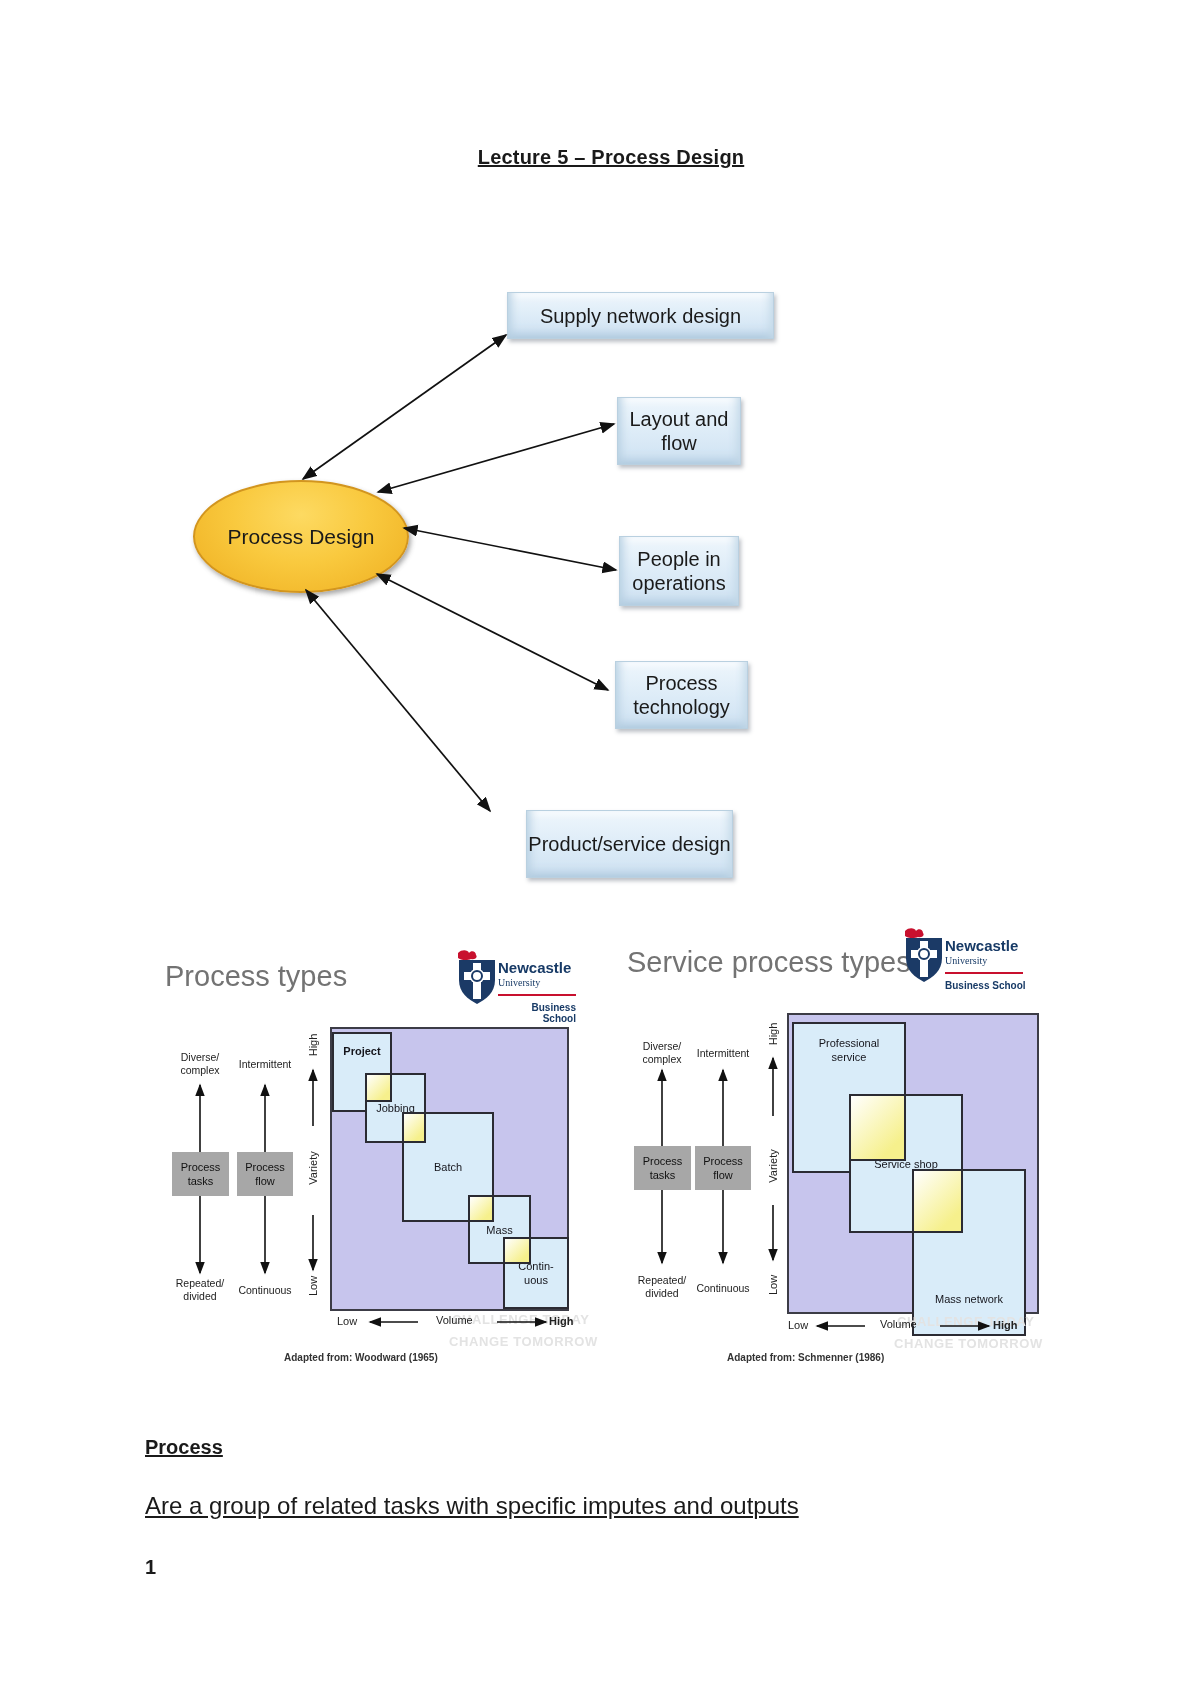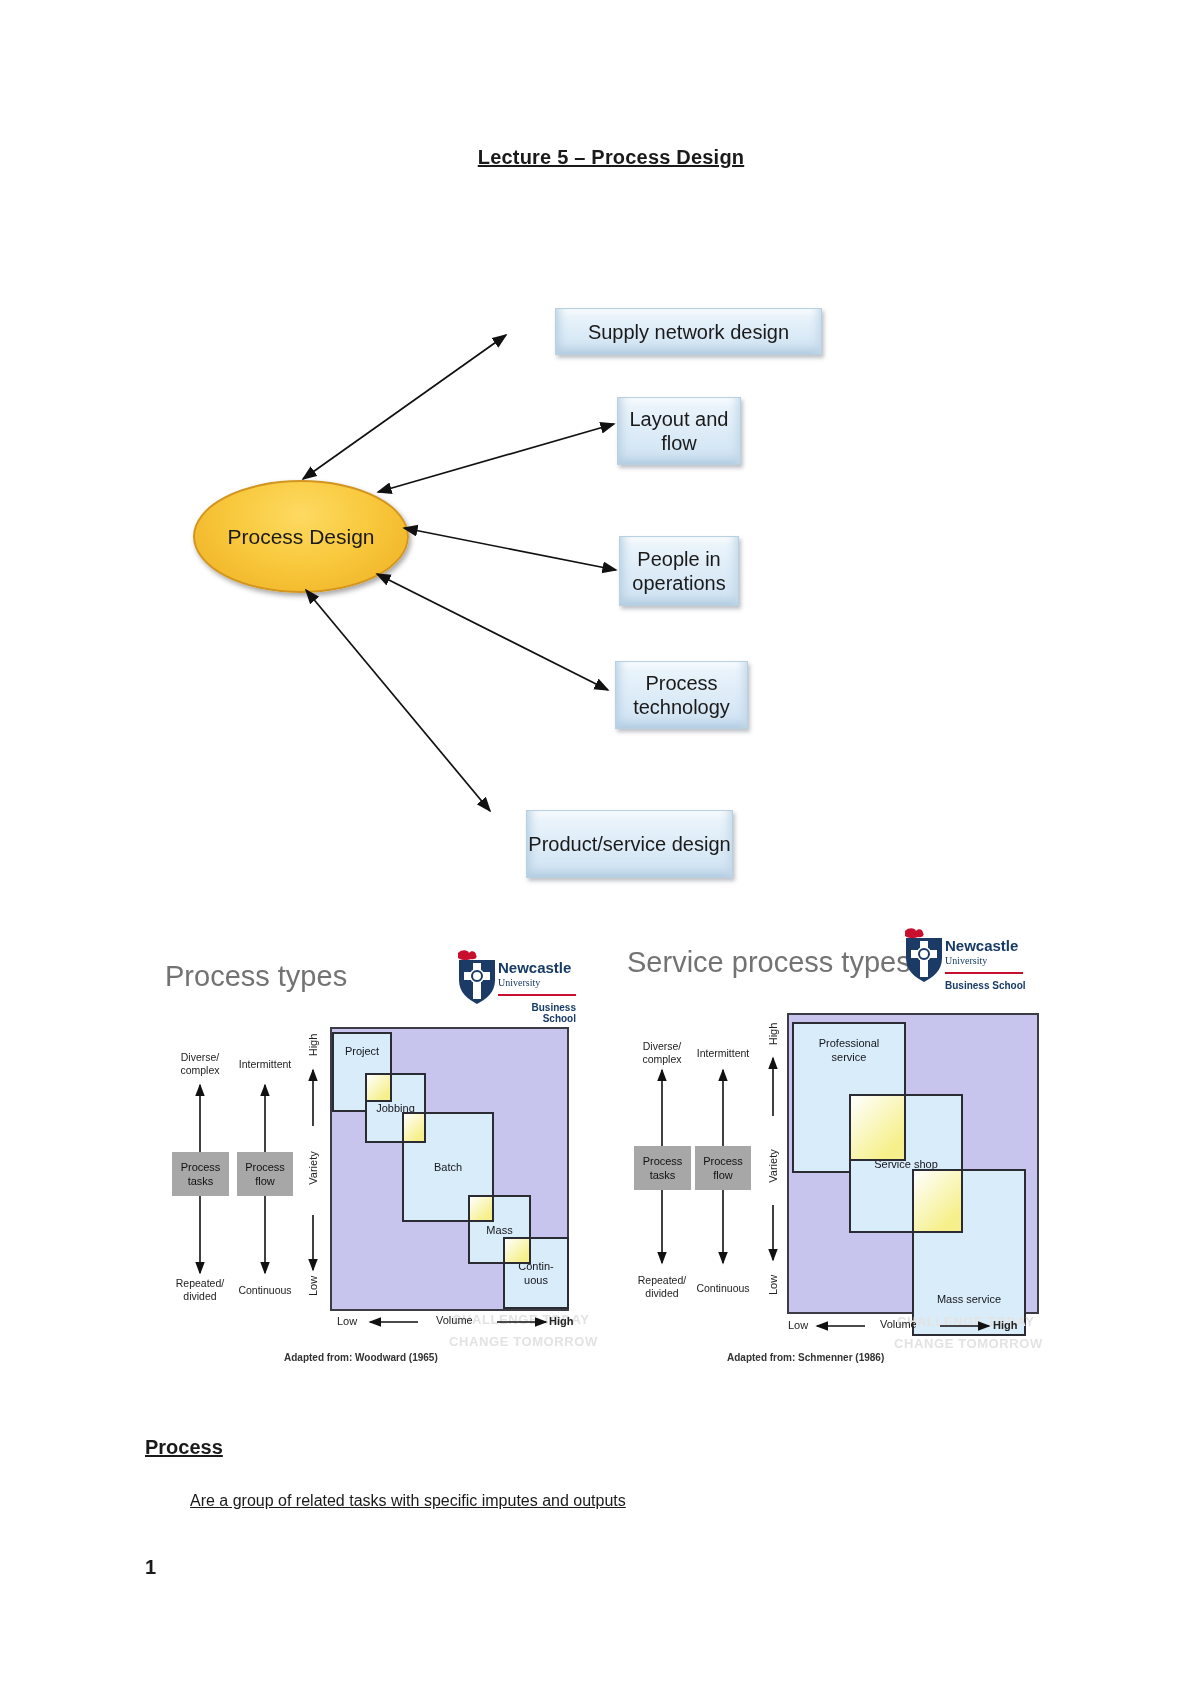--- a/index.html
+++ b/index.html
@@ -4,36 +4,36 @@
 <style>
   html,body{margin:0;padding:0;background:#fff;}
   .page{position:relative;width:1200px;height:1698px;background:#fff;overflow:hidden;
         font-family:"Liberation Sans",sans-serif;color:#1a1a1a;}
   .abs{position:absolute;}
 
   
   .doc-title{left:0;right:0;top:146px;text-align:center;font-size:20px;font-weight:bold;
              text-decoration:underline;letter-spacing:.2px;padding-left:22px;}
   .doc-heading{left:145px;top:1436px;font-size:20px;font-weight:bold;text-decoration:underline;}
-  .doc-body{left:145px;top:1492px;font-size:16px;text-decoration:underline;margin-left:45px;}
+  .doc-body{left:145px;top:1492px;font-size:24px;text-decoration:underline;}
   .doc-pagenum{left:145px;top:1556px;font-size:20px;font-weight:bold;}
 
   
   .ellipse{left:193px;top:480px;width:212px;height:109px;border-radius:50%;
            background:radial-gradient(ellipse at 50% 30%, #fdda62 0%, #f9c93e 45%, #eeae20 100%);
            border:2px solid #d2951f;box-shadow:2px 3px 5px rgba(60,60,60,.45);
            display:flex;align-items:center;justify-content:center;font-size:21px;}
   .dbox{background:linear-gradient(180deg,#eef6fc 0%,#dcebf7 55%,#cfe2f2 100%);
         border:1px solid #b9d0e0;
         box-shadow:inset 10px 0 10px -7px #b7d0e2, inset -10px 0 10px -7px #c3d8e8,
                    inset 0 9px 9px -7px #ffffff, inset 0 -11px 11px -8px #a9c4da,
                    2px 3px 4px rgba(90,100,115,.4);
         display:flex;align-items:center;justify-content:center;text-align:center;
         font-size:20px;line-height:24px;}
-  .dbox-supply{left:507px;top:308px;width:265px;height:45px;margin-left:48px;}
+  .dbox-supply{left:507px;top:292px;width:265px;height:45px;}
   .dbox-layout{left:617px;top:397px;width:122px;height:66px;}
   .dbox-people{left:619px;top:536px;width:118px;height:68px;}
   .dbox-tech{left:615px;top:661px;width:131px;height:66px;}
   .dbox-product{left:526px;top:810px;width:205px;height:66px;}
 
   
   .slide-title{font-size:29px;font-weight:500;color:#737373;white-space:nowrap;}
   .lbl{font-size:10.5px;line-height:13px;color:#222;text-align:center;}
   .vtext{position:absolute;font-size:11px;color:#222;white-space:nowrap;
          transform:translate(-50%,-50%) rotate(-90deg);}
@@ -161,21 +161,21 @@
   </div>
   <div class="abs lbl" style="left:230px;top:1284px;width:70px;">
     <span>Continuous</span>
   </div>
 
   <span class="vtext" style="left:313px;top:1045px;">High</span>
   <span class="vtext" style="left:313px;top:1168px;">Variety</span>
   <span class="vtext" style="left:313px;top:1286px;">Low</span>
 
   <div class="abs matrix" style="left:330px;top:1027px;width:235px;height:280px;">
-    <div class="mbox" style="left:0px;top:3px;width:56px;height:66px;justify-content:flex-start;padding-top:10px;">
+    <div class="mbox" style="left:0px;top:3px;width:56px;height:66px;justify-content:flex-start;padding-top:10px;font-weight:bold;">
       <span>Project</span>
     </div>
     <div class="mbox" style="left:33px;top:44px;width:57px;height:66px;">
       <span>Jobbing</span>
     </div>
     <div class="mbox" style="left:70px;top:83px;width:88px;height:106px;">
       <span>Batch</span>
     </div>
     <div class="mbox" style="left:136px;top:166px;width:59px;height:65px;">
       <span>Mass</span>
@@ -264,21 +264,21 @@
 
   <div class="abs matrix" style="left:787px;top:1013px;width:248px;height:297px;">
     <div class="mbox" style="left:3px;top:7px;width:110px;height:135px;justify-content:flex-start;padding-top:12px;">
       <span>Professional</span>
       <span>service</span>
     </div>
     <div class="mbox" style="left:60px;top:79px;width:110px;height:135px;">
       <span>Service shop</span>
     </div>
     <div class="mbox" style="left:123px;top:154px;width:110px;height:135px;justify-content:flex-end;padding-bottom:28px;">
-      <span>Mass service</span>
+      <span>Mass network</span>
     </div>
     <div class="ybox" style="left:60px;top:79px;width:53px;height:63px;"></div>
     <div class="ybox" style="left:123px;top:154px;width:47px;height:60px;"></div>
   </div>
 
   <div class="abs wmark" style="left:897px;top:1314px;">CHALLENGE TODAY</div>
   <div class="abs wmark" style="left:894px;top:1336px;">CHANGE TOMORROW</div>
   <span class="abs axis-lbl" style="left:788px;top:1319px;">Low</span>
   <span class="abs axis-lbl" style="left:880px;top:1318px;z-index:2;">Volume</span>
   <span class="abs axis-lbl" style="left:993px;top:1319px;z-index:2;font-weight:bold;">High</span>

